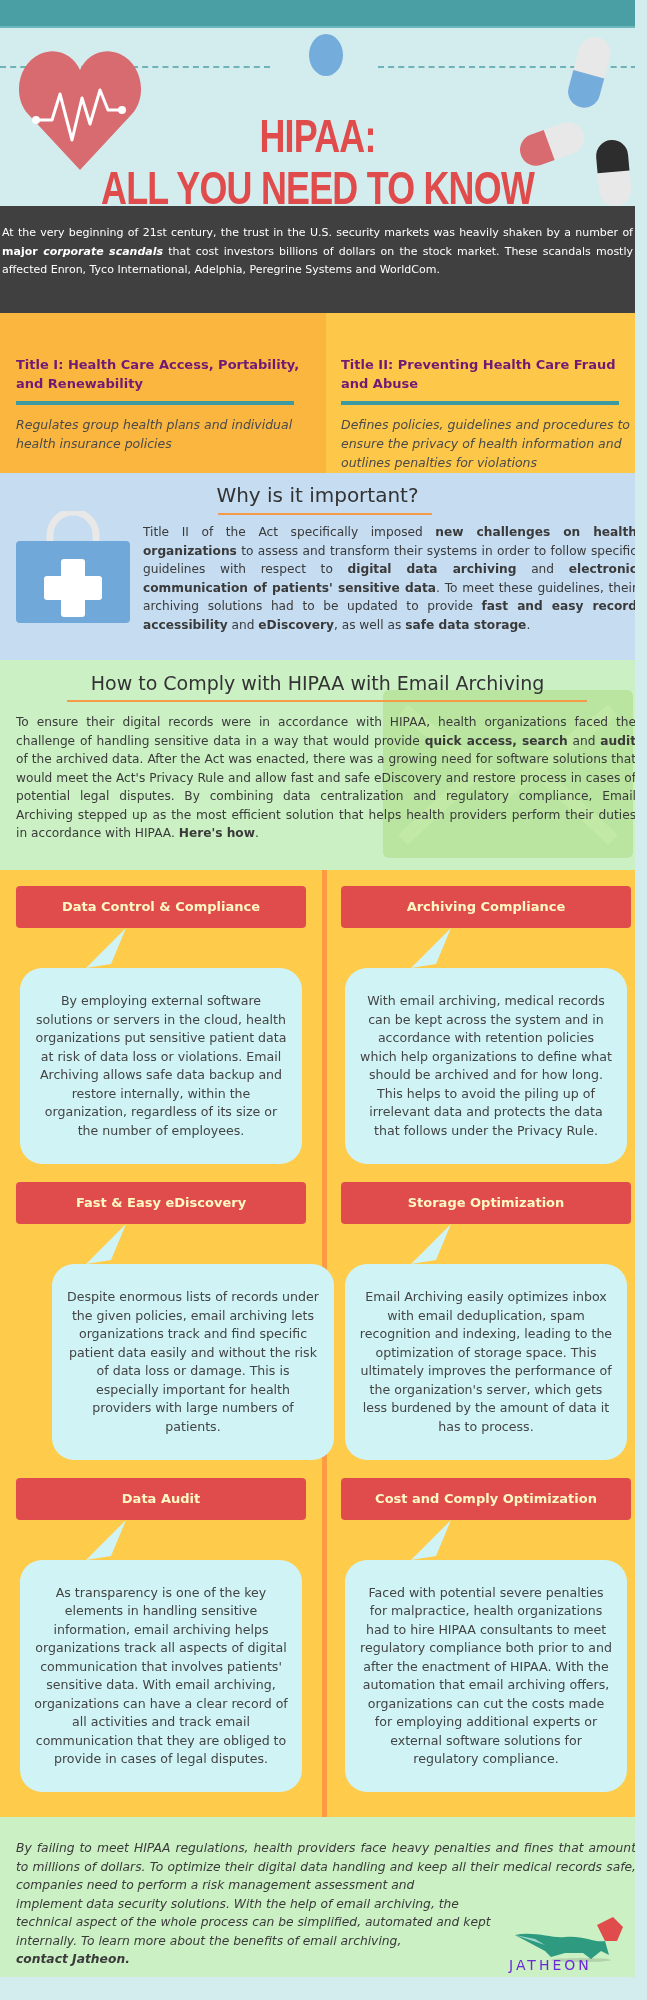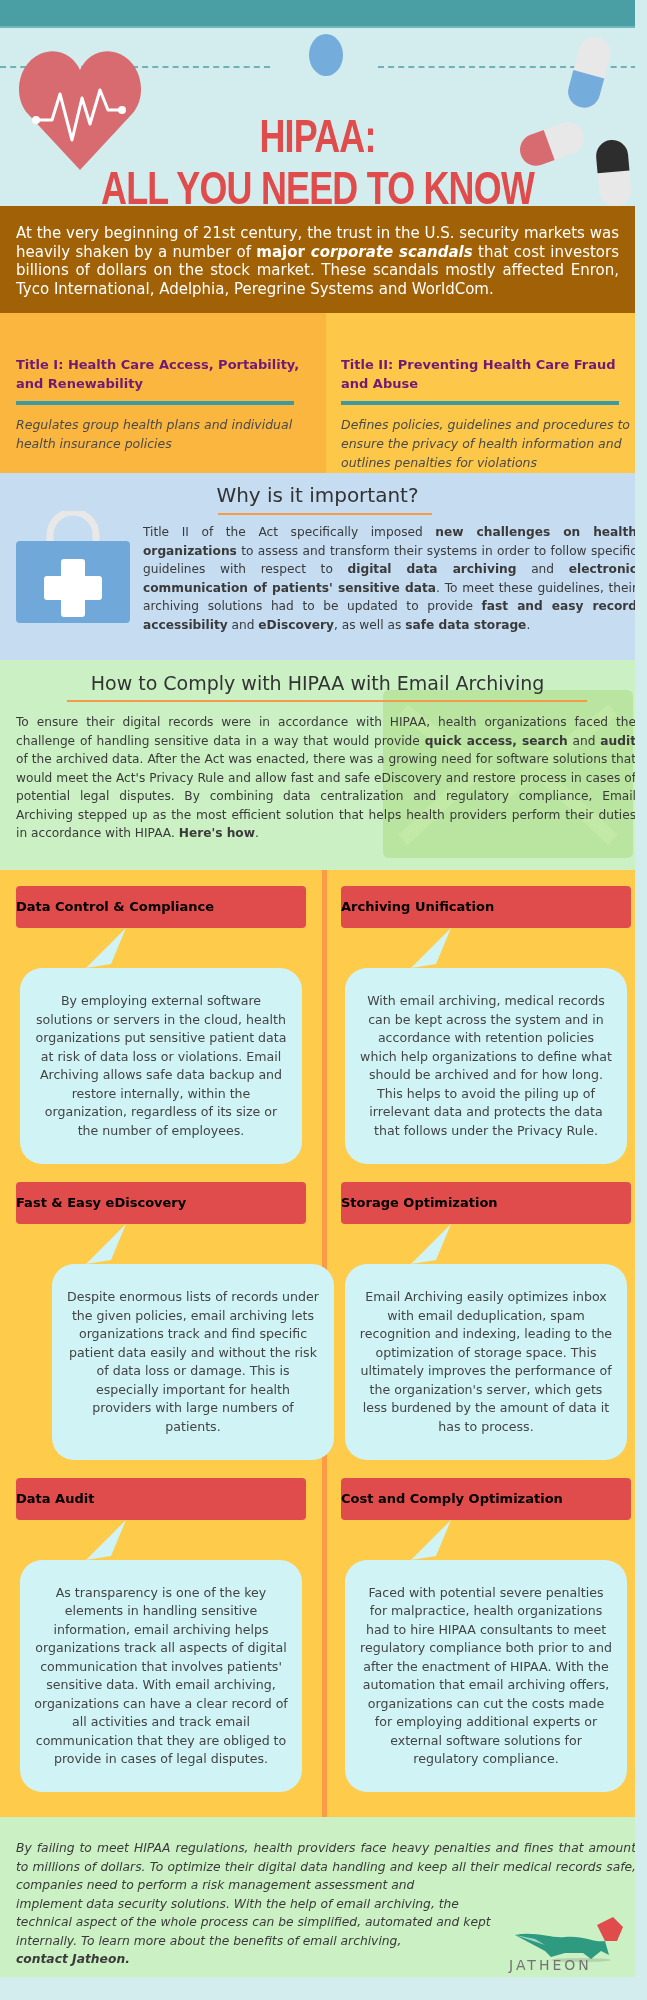--- a/index.html
+++ b/index.html
@@ -14,21 +14,21 @@
     .dash.l { left: 0; width: 270px; }
     .dash.r { left: 378px; width: 269px; }
     .dot { position: absolute; left: 309px; top: 6px; width: 34px; height: 42px; border-radius: 50%; background: #74addc; }
     .heart { position: absolute; left: 18px; top: 14px; width: 124px; height: 130px; }
     .pills { position: absolute; right: 0; top: 8px; width: 130px; height: 175px; }
     .hero-title { position: absolute; left: 0; right: 0; top: 82px; text-align: center; color: #e04b4b;
       font-family: "Liberation Sans", sans-serif; font-weight: bold; font-size: 46px; line-height: 52px;
       letter-spacing: -1px; transform: scaleX(0.78); transform-origin: center; }
 
     
-    .intro { background: #a16207; color: #ffffff; padding: 18px 16px 14px; font-size: 15px; line-height: 18.5px; text-align: justify; height: 107px; }
+    .intro { background: #404040; color: #ffffff; padding: 18px 2px 14px; font-size: 11px; line-height: 18.5px; text-align: justify; height: 107px; }
     .intro b { font-weight: bold; }
     .intro i b, .intro b i { font-style: italic; }
 
     
     .titles { background: #fdc84a; position: relative; height: 160px; }
     .titles .left-bg { position: absolute; left: 0; top: 0; width: 326px; height: 100%; background: #fbb640; }
     .act-banner { position: absolute; left: 144px; top: 0; width: 359px; height: 32px; background: #fb9c45; color: #3a3a3a;
       font-size: 13px; text-align: center; line-height: 30px; }
     .title-col { position: absolute; top: 42px; width: 290px; }
     .title-col.c1 { left: 16px; }
@@ -48,33 +48,33 @@
     .how { background: #cbf0c4; height: 210px; position: relative; }
     .how .wm { position: absolute; left: 383px; top: 30px; width: 250px; height: 168px; border-radius: 6px; background: rgba(164,214,120,0.45); overflow: hidden; }
     .how h2 { position: absolute; left: 0; right: 0; top: 12px; text-align: center; font-size: 19px; font-weight: normal; color: #333; }
     .how .uline { position: absolute; left: 67px; top: 40px; width: 520px; height: 2px; background: #f59a48; }
     .how p { position: absolute; left: 16px; top: 53px; width: 620px; font-size: 12.2px; line-height: 18.5px; text-align: justify; color: #3a3a3a; }
 
     
     .cards { background: #fecb4b; height: 947px; position: relative; }
     .divider { position: absolute; left: 322px; top: 0; width: 5px; height: 100%; background: #fb9c45; }
     .card { position: absolute; width: 290px; }
-    .card .hdr { height: 42px; background: #e04b4b; border-radius: 4px; color: #000000; font-weight: bold; font-size: 13px;
-      text-align: left; line-height: 42px; }
+    .card .hdr { height: 42px; background: #e04b4b; border-radius: 4px; color: #fef9c3; font-weight: bold; font-size: 13px;
+      text-align: center; line-height: 42px; }
     .card .tail { position: absolute; top: 42px; width: 0; height: 0; }
     .card .bubble { position: absolute; background: #d0f4f6; border-radius: 22px; text-align: center; color: #444;
       font-size: 12.6px; line-height: 18.5px; display: flex; align-items: center; justify-content: center; padding: 10px 14px; }
 
     
     .footer { background: #cbf0c4; height: 160px; position: relative; padding-left: 24px; }
     .footer p { position: absolute; left: 16px; top: 22px; width: 620px; font-style: italic; font-size: 12.3px; line-height: 18.5px; color: #3a3a3a; text-align: justify; }
     .footer p .short { display: block; width: 495px; text-align: left; }
     .footer p b { font-weight: bold; }
     .logo { position: absolute; left: 505px; top: 100px; width: 135px; height: 80px; }
-    .logo .name { position: absolute; left: 4px; top: 40px; font-size: 14px; letter-spacing: 3px; color: #737373; }
+    .logo .name { position: absolute; left: 4px; top: 40px; font-size: 14px; letter-spacing: 3px; color: #6d28d9; }
   </style>
 </head>
 <body>
 
 <div class="page">
 
   <div class="topbar"></div>
   <div class="hero">
     <div class="dash l"></div>
     <div class="dash r"></div>
@@ -154,21 +154,21 @@
     <div class="divider"></div>
 
     <div class="card" style="left:16px; top:16px;">
       <div class="hdr">Data Control &amp; Compliance</div>
       <svg class="tail" style="left:50px;width:80px;height:40px;" viewBox="0 0 80 40">
           <path d="M60 0 L45 36 L20 40 Z" fill="#d0f4f6"></path>
         </svg>
       <div class="bubble" style="left:4px; top:82px; width:282px; height:196px;">By employing external software solutions or servers in the cloud, health organizations put sensitive patient data at risk of data loss or violations. Email Archiving allows safe data backup and restore internally, within the organization, regardless of its size or the number of employees.</div>
     </div>
     <div class="card" style="left:341px; top:16px;">
-      <div class="hdr">Archiving Unification</div>
+      <div class="hdr">Archiving Compliance</div>
       <svg class="tail" style="left:50px;width:80px;height:40px;" viewBox="0 0 80 40">
           <path d="M60 0 L45 36 L20 40 Z" fill="#d0f4f6"></path>
         </svg>
       <div class="bubble" style="left:4px; top:82px; width:282px; height:196px;">With email archiving, medical records can be kept across the system and in accordance with retention policies which help organizations to define what should be archived and for how long. This helps to avoid the piling up of irrelevant data and protects the data that follows under the Privacy Rule.</div>
     </div>
 
     <div class="card" style="left:16px; top:312px;">
       <div class="hdr">Fast &amp; Easy eDiscovery</div>
       <svg class="tail" style="left:50px;width:80px;height:40px;" viewBox="0 0 80 40">
           <path d="M60 0 L45 36 L20 40 Z" fill="#d0f4f6"></path>

